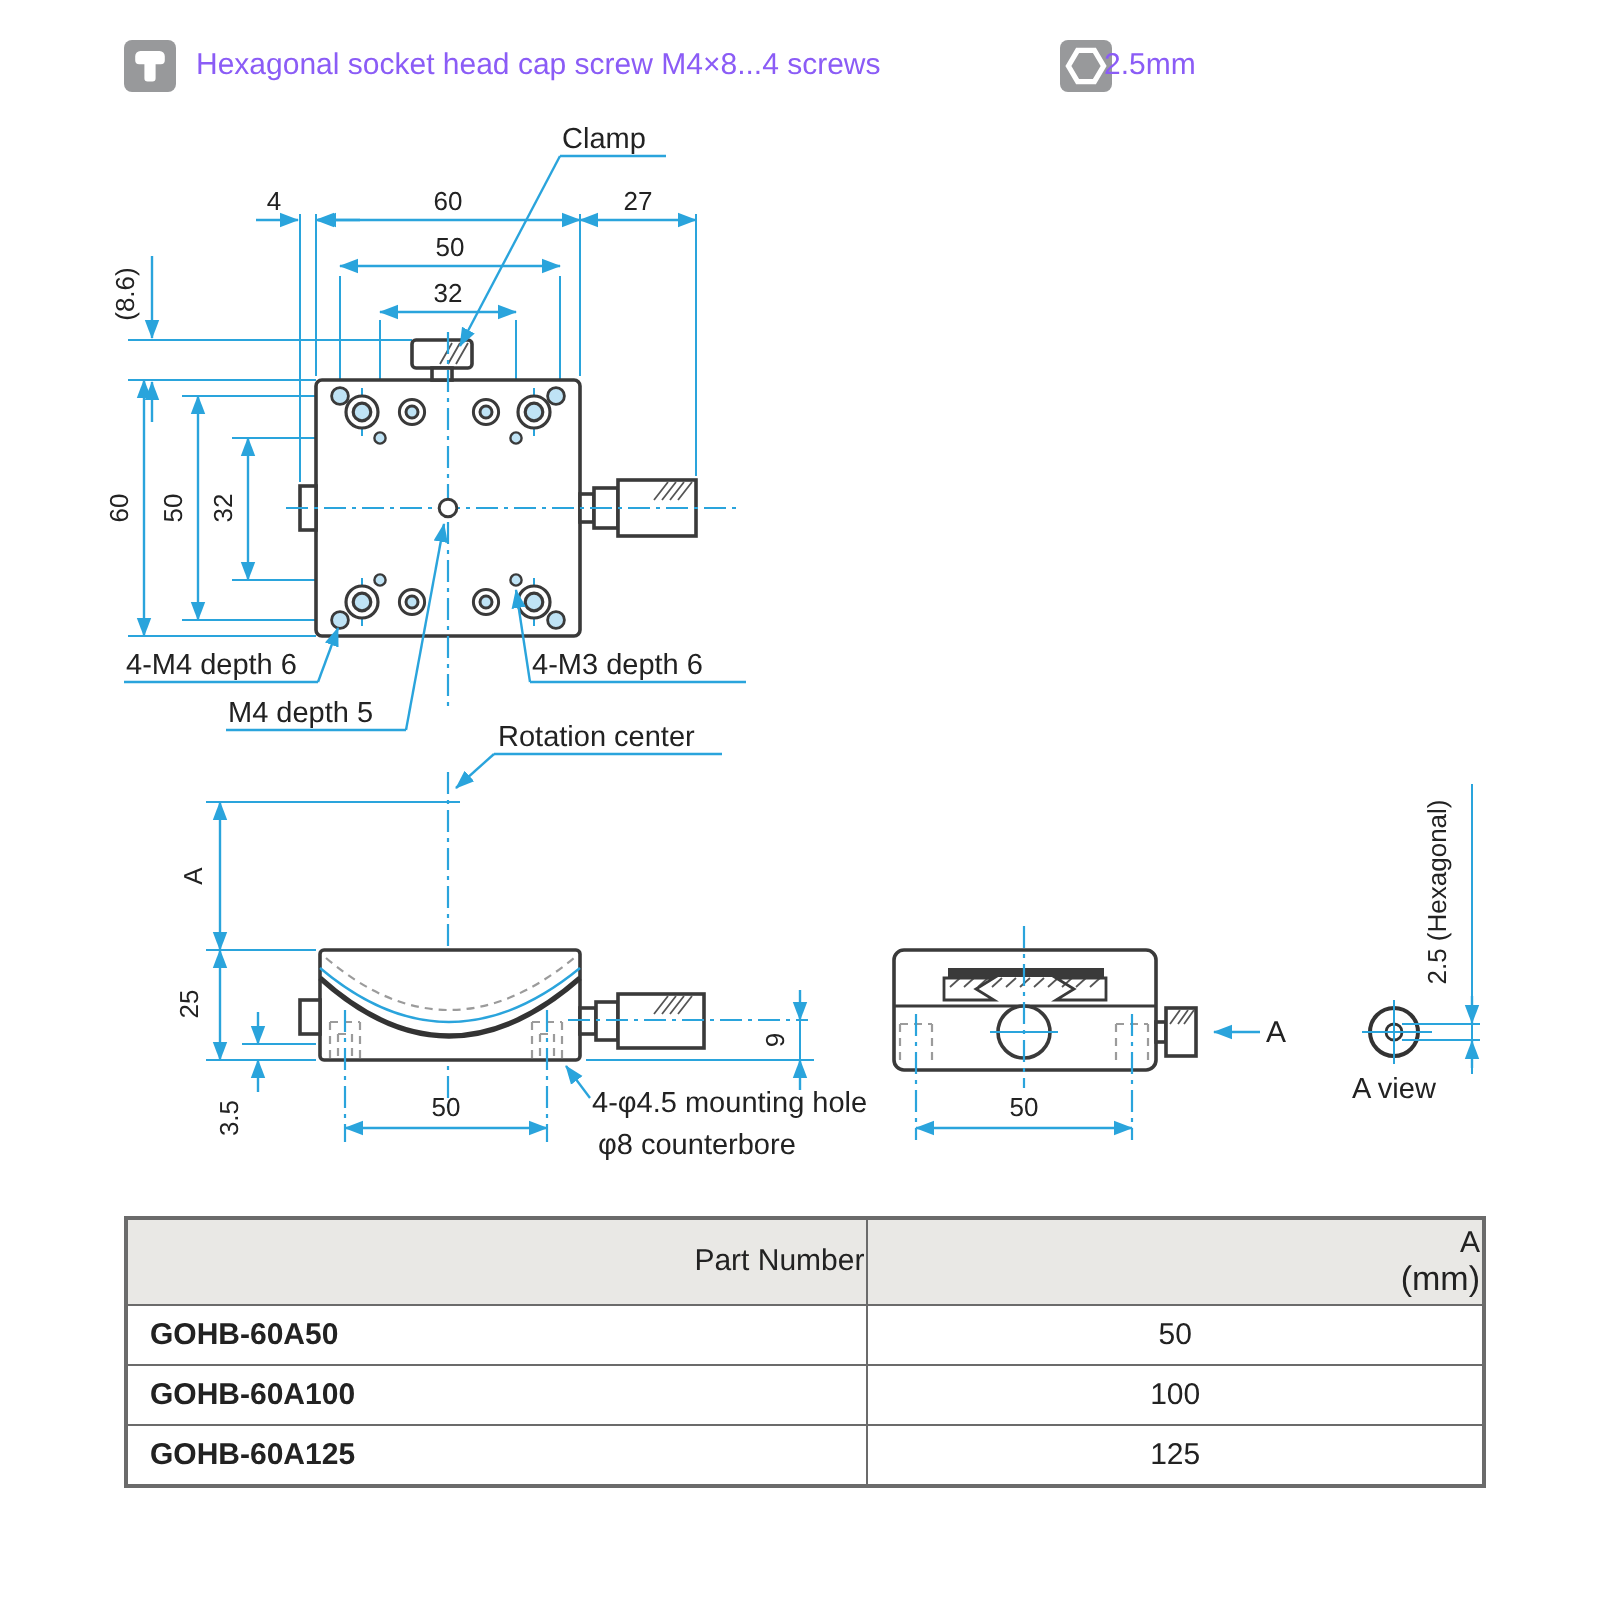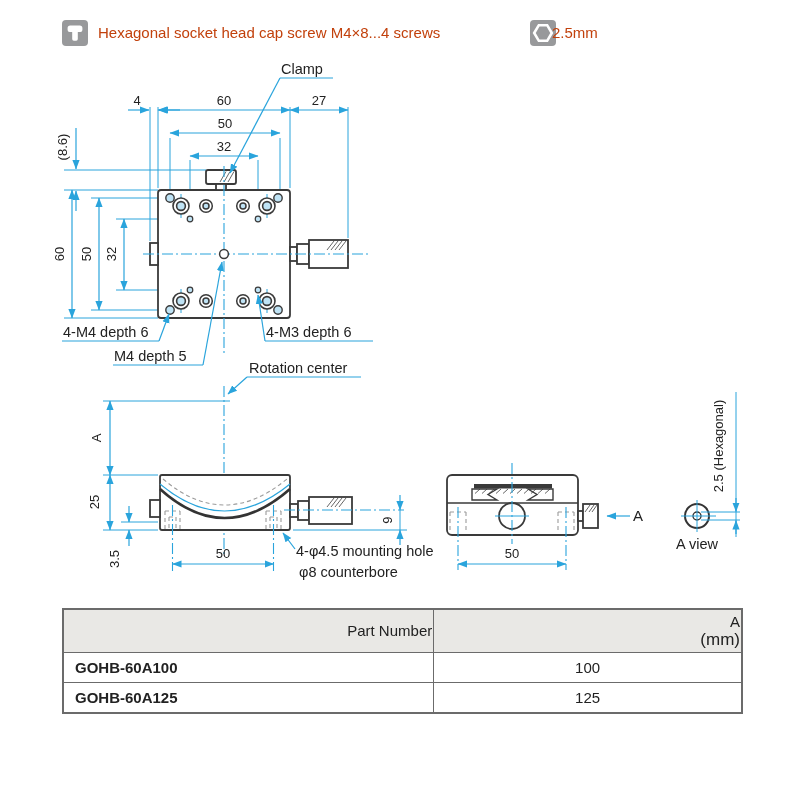--- a/index.html
+++ b/index.html
@@ -1,20 +1,20 @@
 <!DOCTYPE html>
 <html><head>
 <meta charset="utf-8">
 <style>
   html,body{margin:0;padding:0;background:#fff;}
   .page{position:relative;width:800px;height:800px;background:#fff;
         font-family:"Liberation Sans",sans-serif;color:#222;overflow:hidden;}
   
   .hdr-icon{position:absolute;top:20px;width:26px;height:26px;}
-  .hdr-text{position:absolute;top:20px;height:26px;line-height:26px;font-size:15px;color:#c2410c;}
+  .hdr-text{position:absolute;top:20px;height:26px;line-height:26px;font-size:15px;color:#8b5cf6;}
   
   .drawing{position:absolute;left:0;top:0;}
   .b{stroke:#2aa4dc;stroke-width:1.2;fill:none;}
   .bthin{stroke:#2aa4dc;stroke-width:1;fill:none;}
   .bcl{stroke:#2aa4dc;stroke-width:1.1;fill:none;stroke-dasharray:11 3 2 3;}
   .d{stroke:#3a3a3a;stroke-width:1.8;fill:#fff;}
   .dln{stroke:#3a3a3a;stroke-width:1.4;fill:none;}
   .hatch{stroke:#555;stroke-width:.9;fill:none;}
   .hid{stroke:#9b9b9b;stroke-width:1.1;fill:none;stroke-dasharray:4 3;}
   .arc-blue{stroke:#2aa4dc;stroke-width:1.2;fill:none;}
@@ -273,20 +273,24 @@
         <tr>
           <th>Part Number</th>
           <th>
             <div>A</div>
             <div class="sub">(mm)</div>
           </th>
         </tr>
       </thead>
       <tbody>
         <tr>
+          <td class="part">GOHB-60A50</td>
+          <td class="aval">50</td>
+        </tr>
+        <tr>
           <td class="part">GOHB-60A100</td>
           <td class="aval">100</td>
         </tr>
         <tr>
           <td class="part">GOHB-60A125</td>
           <td class="aval">125</td>
         </tr>
       </tbody>
     </table>
   </div>

